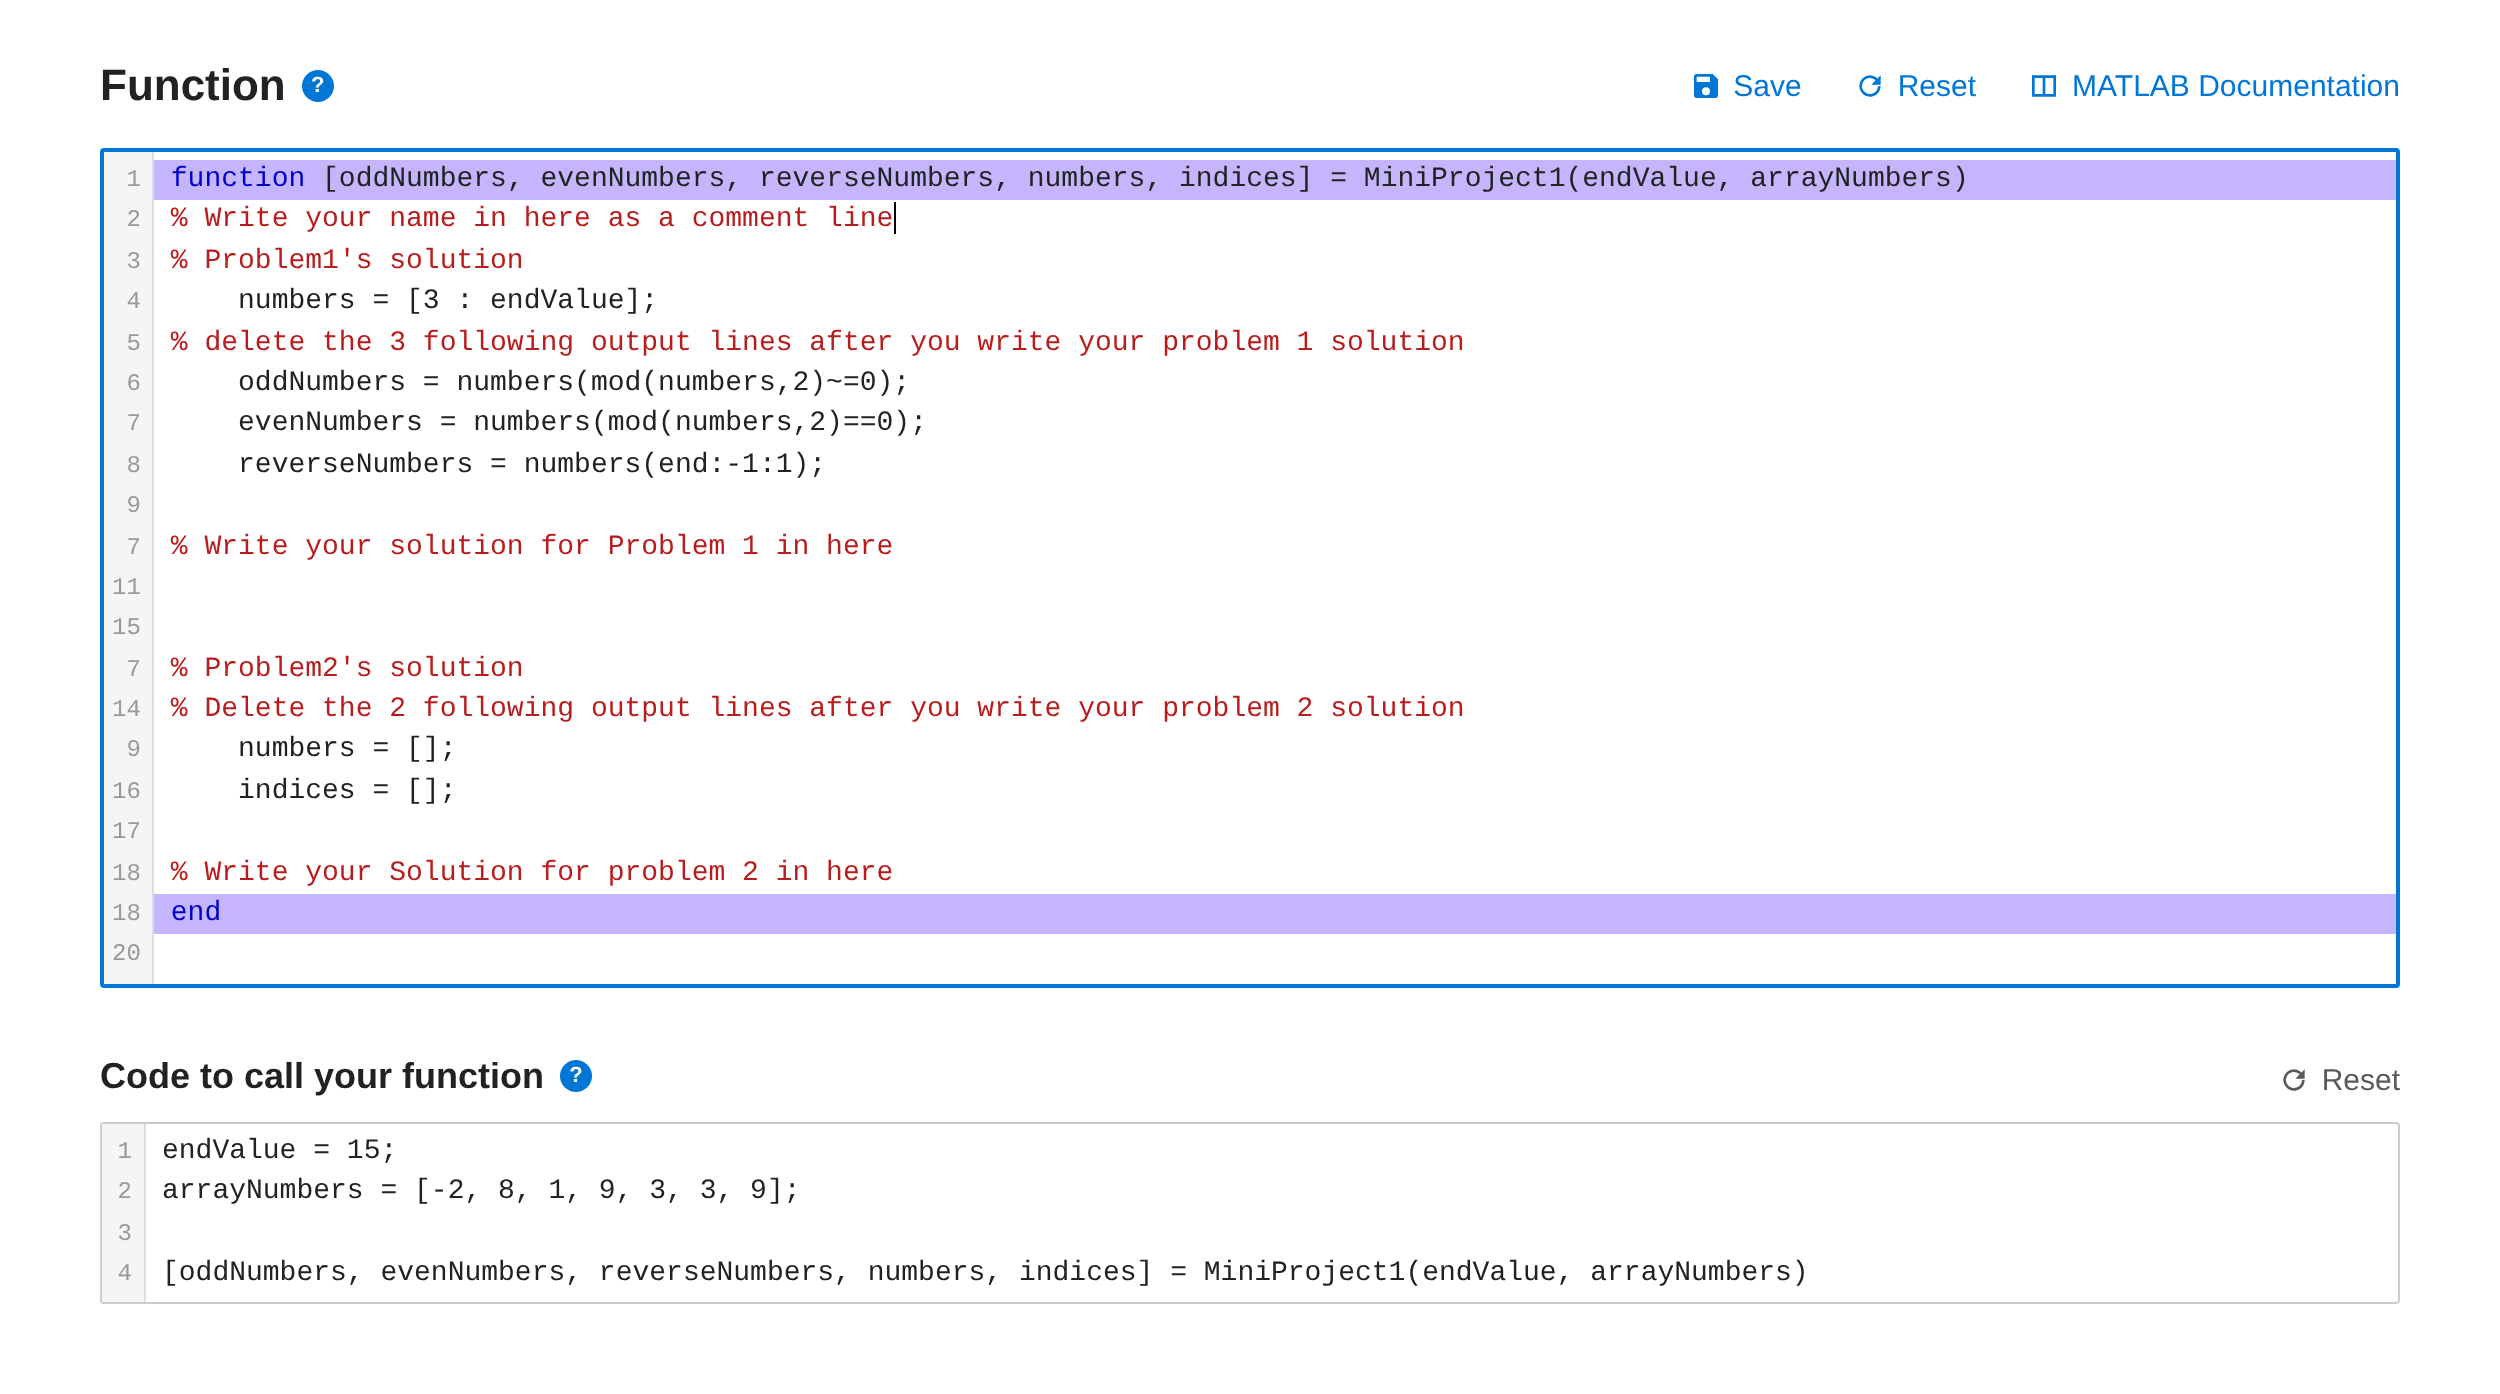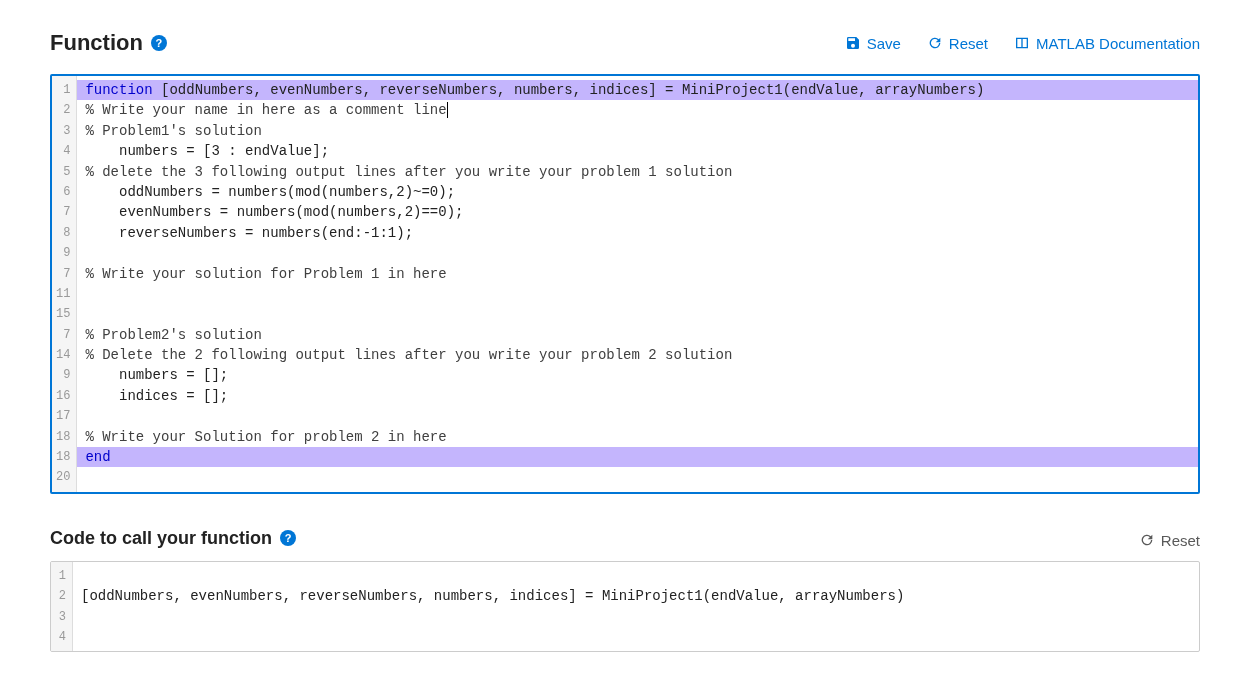--- a/index.html
+++ b/index.html
@@ -92,21 +92,21 @@
     padding: 4px 0;
     white-space: pre;
     overflow-x: auto;
   }
   .lines .line {
     height: 20.4px;
     padding: 0 8px;
   }
   .lines .line.hl { background: #c4b5fd; }
   .tok-kw { color: #0000cc; }
-  .tok-cm { color: #404040; }
+  .tok-cm { color: #b91c1c; }
   .tok-plain { color: #222; }
   .cursor {
     display: inline-block;
     width: 1px;
     height: 16px;
     background: #000;
     vertical-align: middle;
     position: relative;
     top: -1px;
   }
@@ -201,15 +201,15 @@
 </div>
 
 <div class="code-box plain">
   <div class="code-content">
     <div class="gutter" id="gutter2">
         <div>1</div>
         <div>2</div>
         <div>3</div>
         <div>4</div>
       </div>
-    <div class="lines" id="lines2"><div class="line">&nbsp;</div><div class="line"><span class="tok-plain">[oddNumbers, evenNumbers, reverseNumbers, numbers, indices] = MiniProject1(endValue, arrayNumbers)</span></div></div>
+    <div class="lines" id="lines2"><div class="line"><span class="tok-plain">endValue = 15;</span></div><div class="line"><span class="tok-plain">arrayNumbers = [-2, 8, 1, 9, 3, 3, 9];</span></div><div class="line">&nbsp;</div><div class="line"><span class="tok-plain">[oddNumbers, evenNumbers, reverseNumbers, numbers, indices] = MiniProject1(endValue, arrayNumbers)</span></div></div>
   </div>
 </div>
 
 </body></html>

